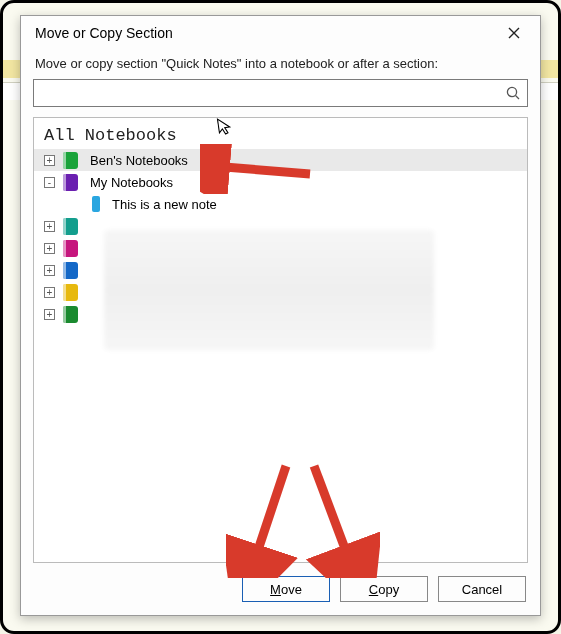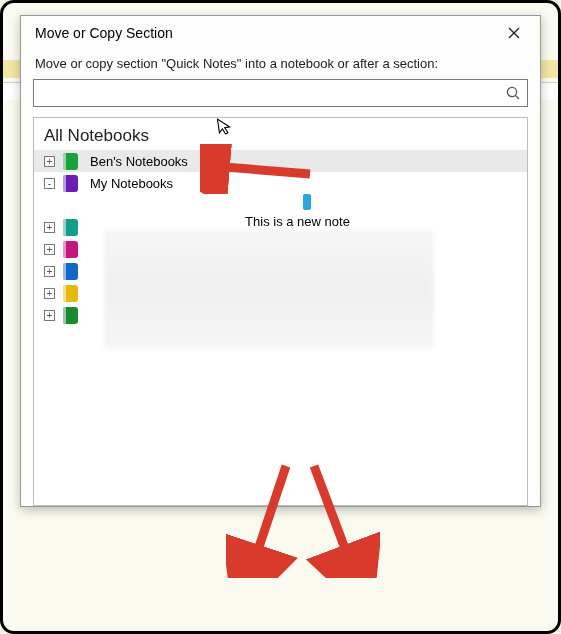--- a/index.html
+++ b/index.html
@@ -25,21 +25,21 @@
   .band {
     position: absolute; left:3px; right:3px; height:18px;
     background: #f2e6a2;
   }
   .band.top { top: 60px; }
   .band.bot { top: 82px; background:#fff; border-top:1px solid #d0d0c0; }
 
   .dialog {
     position: absolute;
     left: 20px; top: 15px;
-    width: 521px; height: 492px;
+    width: 521px; height: 601px;
     background: #fdfdfd;
     border: 1px solid #999;
     box-shadow: 0 3px 10px rgba(0,0,0,.25);
     display: flex; flex-direction: column;
   }
   .titlebar {
     height: 34px;
     display: flex; align-items: center;
     padding: 0 8px 0 14px;
     font-size: 14px;
@@ -76,20 +76,21 @@
     flex: 1;
     border: 1px solid #bbb;
     background: #fff;
     overflow: hidden;
     position: relative;
   }
   .tree-header {
     padding: 8px 10px 4px 10px;
     font-size: 17px;
     color: #222;
+    font-family: Liberation Mono, monospace;
   }
   .row {
     display:flex; align-items:center;
     height: 22px;
     padding-left: 10px;
     gap: 4px;
     font-size: 13px;
     cursor: pointer;
     position: relative;
   }
@@ -115,21 +116,21 @@
     background: rgba(255,255,255,.55);
     border-radius: 2px 0 0 2px;
   }
   .section-icon {
     width: 8px; height: 16px;
     border-radius: 2px;
     margin: 0 6px 0 26px;
     flex-shrink:0;
   }
   .row .label { padding-left: 2px; }
-  .child-row { padding-left: 32px; flex-direction: column; }
+  .child-row { padding-left: 32px; }
   .blur-area {
     position:absolute;
     left: 70px; top: 112px;
     width: 330px; height: 120px;
     background: linear-gradient(180deg,#f6f6f6,#efefef 50%,#f6f6f6);
     filter: blur(2px);
     border-radius: 4px;
   }
   .button-bar {
     height: 52px;
@@ -225,20 +226,25 @@
       <span class="nb-icon" style="background:#e7b90e;"></span>
     </div>
     <div class="row">
       <span class="expander">+</span>
       <span class="nb-icon" style="background:#1a8a2f;"></span>
     </div>
 
     <div class="blur-area"></div>
   </div>
 
+  <div class="button-bar">
+    <button class="btn primary"><u>M</u><span>ove</span></button>
+    <button class="btn"><u>C</u><span>opy</span></button>
+    <button class="btn">Cancel</button>
+  </div>
 </div>
 
 <div class="cursor">
   <svg width="16" height="20" viewBox="0 0 16 20">
     <path d="M1 1 L1 15 L4.5 11.5 L7 17 L9.5 16 L7 10.5 L12 10.5 Z" fill="#fff" stroke="#000" stroke-width="1.1"></path>
   </svg>
 </div>
 
 <svg class="arrow" style="left:200px; top:144px;" width="120" height="50">
   <defs>

